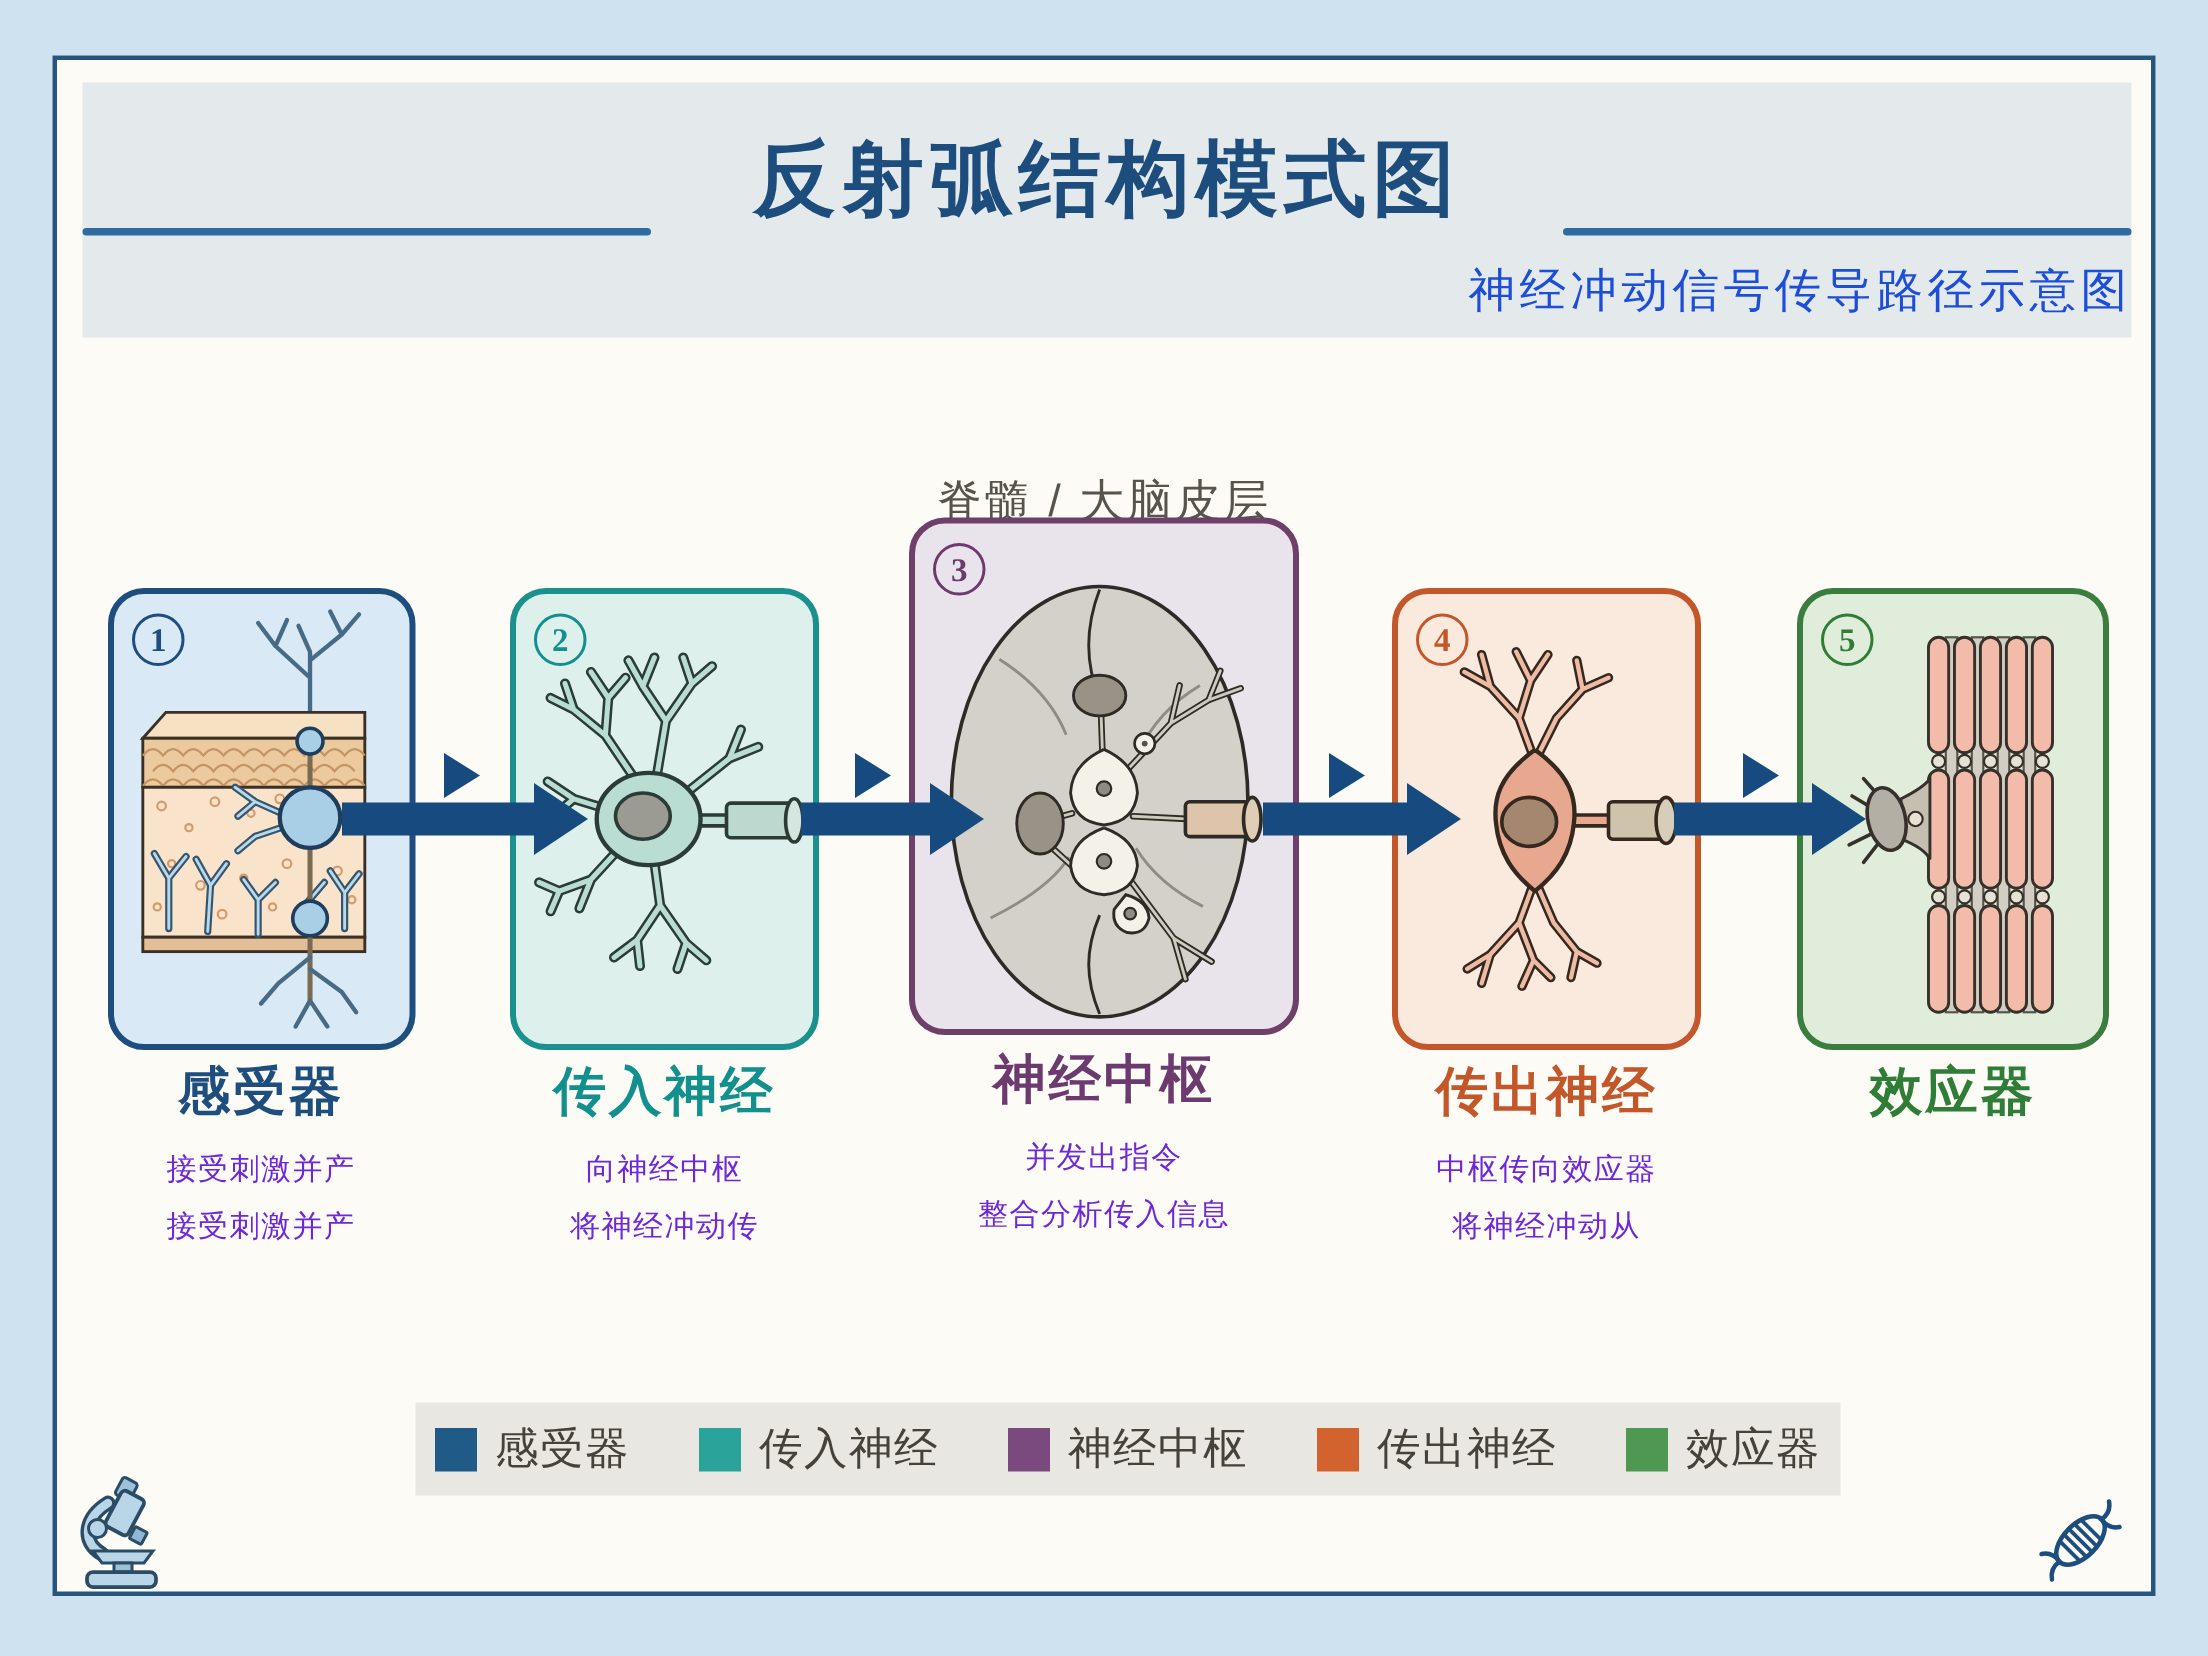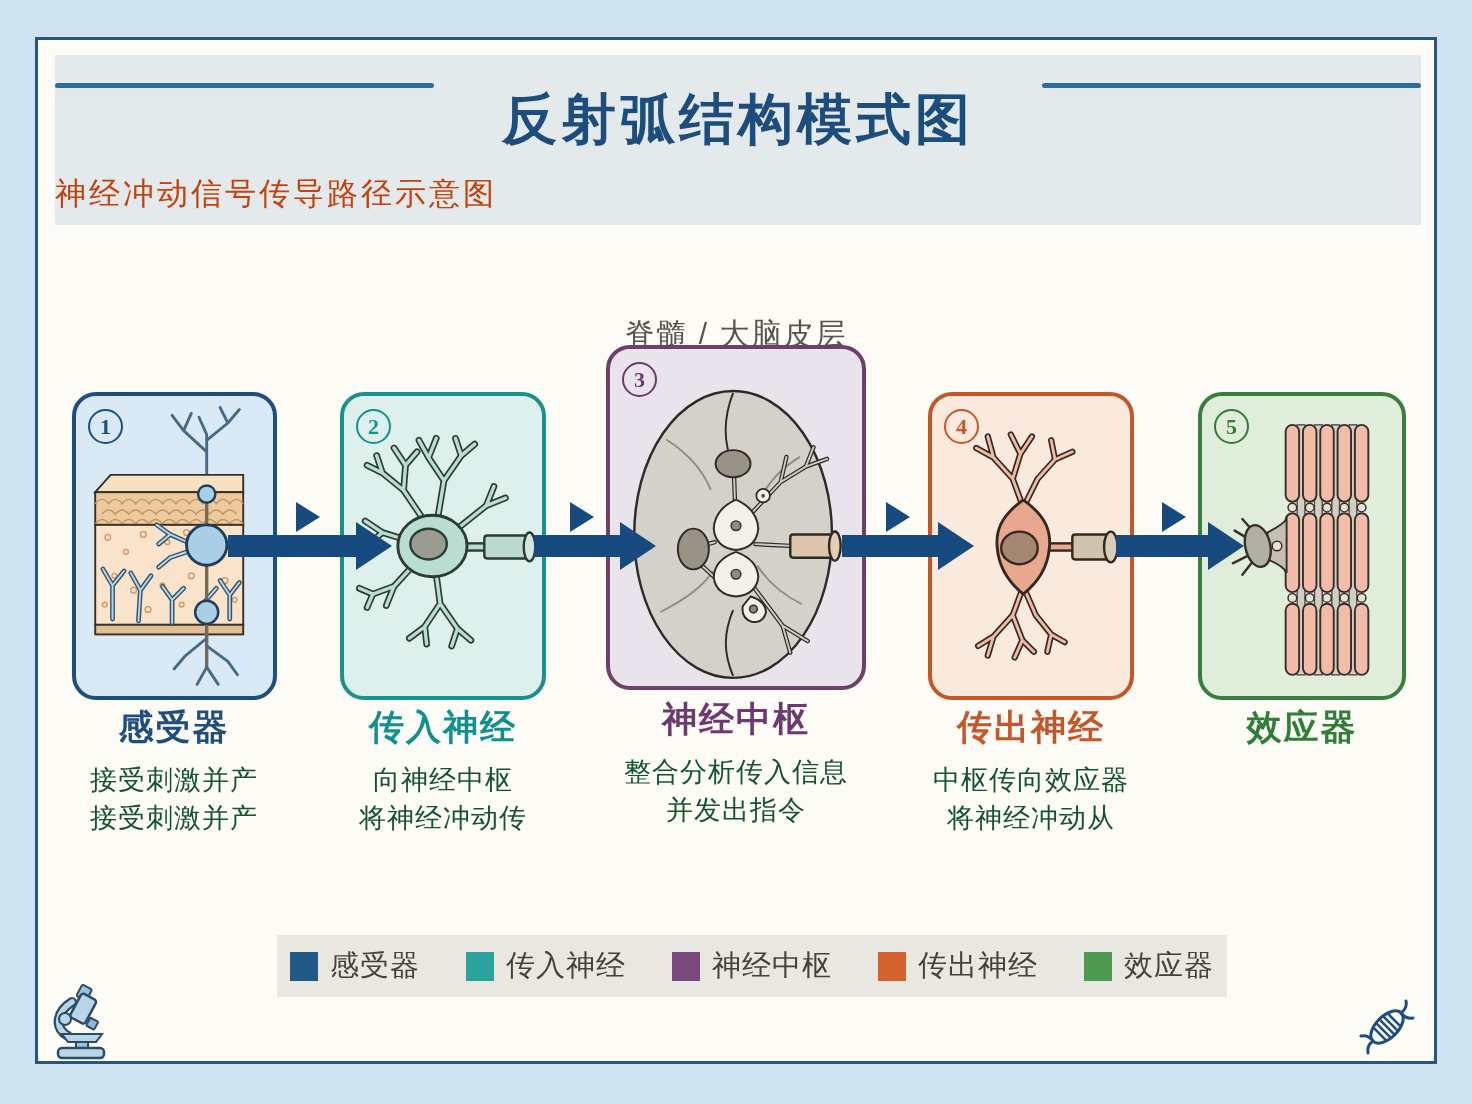--- a/index.html
+++ b/index.html
@@ -3,35 +3,35 @@
 <meta charset="utf-8">
 <style>
   * { margin:0; padding:0; box-sizing:border-box; }
   html,body { width:1472px; height:1104px; }
   body { font-family:"Liberation Sans","DejaVu Sans",sans-serif; }
   .page { position:relative; width:1472px; height:1104px; background:#cfe2ef; overflow:hidden; }
   .panel { position:absolute; left:35px; top:37px; width:1402px; height:1027px;
            background:#fcfbf6; border:3px solid #27557e; }
   .header-band { position:absolute; left:55px; top:55px; width:1366px; height:170px;
                  background:#e4e9ec; display:flex; flex-direction:column; justify-content:center; }
-  .title-row { display:flex; align-items:flex-start; gap:68px; width:100%; margin-top:17px; }
+  .title-row { display:flex; align-items:flex-end; gap:68px; width:100%; margin-top:17px; }
   .title-row .line { flex:1; height:5px; background:#2d6ba0; border-radius:3px; }
   .title { font-size:55px; font-weight:bold; letter-spacing:4px; white-space:nowrap; }
-  .subtitle { text-align:left; font-size:31px; color:#c2410c; margin-top:16px; letter-spacing:3px; }
+  .subtitle { text-align:right; font-size:31px; color:#1d4ed8; margin-top:16px; letter-spacing:3px; }
   .cns-label { position:absolute; left:536px; top:314px; width:400px; text-align:center;
                font-size:30px; color:#57544b; letter-spacing:2px; }
   .stage-box { position:absolute; border-style:solid; border-width:4px; border-radius:24px; }
   .stage-num { position:absolute; left:12px; top:13px; width:35px; height:35px; border-radius:50%;
                border:2.5px solid; display:flex; align-items:center; justify-content:center;
                font-size:22px; font-weight:bold; font-family:"Liberation Serif","DejaVu Serif",serif; }
   .illu { position:absolute; inset:0; width:100%; height:100%; }
   .arrow-layer { position:absolute; left:0; top:0; width:1472px; height:1104px; pointer-events:none; z-index:6; }
   .caption { position:absolute; top:704px; width:280px; text-align:center; }
   .caption .name { font-size:35px; font-weight:bold; letter-spacing:2px; margin-bottom:10px; }
-  .caption .desc { font-size:27px; color:#14532d; line-height:38px; letter-spacing:1px; }
+  .caption .desc { font-size:20px; color:#6d28d9; line-height:38px; letter-spacing:1px; }
   .legend { position:absolute; left:277px; top:935px; width:950px; height:62px; background:#e8e7e1;
             display:flex; align-items:center; justify-content:center; gap:46px; }
   .legend-item { display:flex; align-items:center; gap:12px; }
   .legend-swatch { width:28px; height:29px; }
   .legend-label { font-size:29px; color:#45423a; letter-spacing:1px; }
   .corner-icon { position:absolute; }
 </style>
 </head>
 <body>
 
@@ -280,22 +280,22 @@
   <div class="caption" style="left:303px;">
     <div class="name" style="color: rgb(18, 144, 142);">传入神经</div>
     <div class="desc">
       <div>向神经中枢</div>
         <div>将神经冲动传</div>
     </div>
   </div>
   <div class="caption" style="left:596px; top:696px;">
     <div class="name" style="color: rgb(109, 58, 112);">神经中枢</div>
     <div class="desc">
-      <div>整合分析传入信息</div>
-        <div>并发出指令</div>
+      <div>并发出指令</div>
+        <div>整合分析传入信息</div>
     </div>
   </div>
   <div class="caption" style="left:891px;">
     <div class="name" style="color: rgb(196, 87, 42);">传出神经</div>
     <div class="desc">
       <div>中枢传向效应器</div>
         <div>将神经冲动从</div>
     </div>
   </div>
   <div class="caption" style="left:1162px;">

